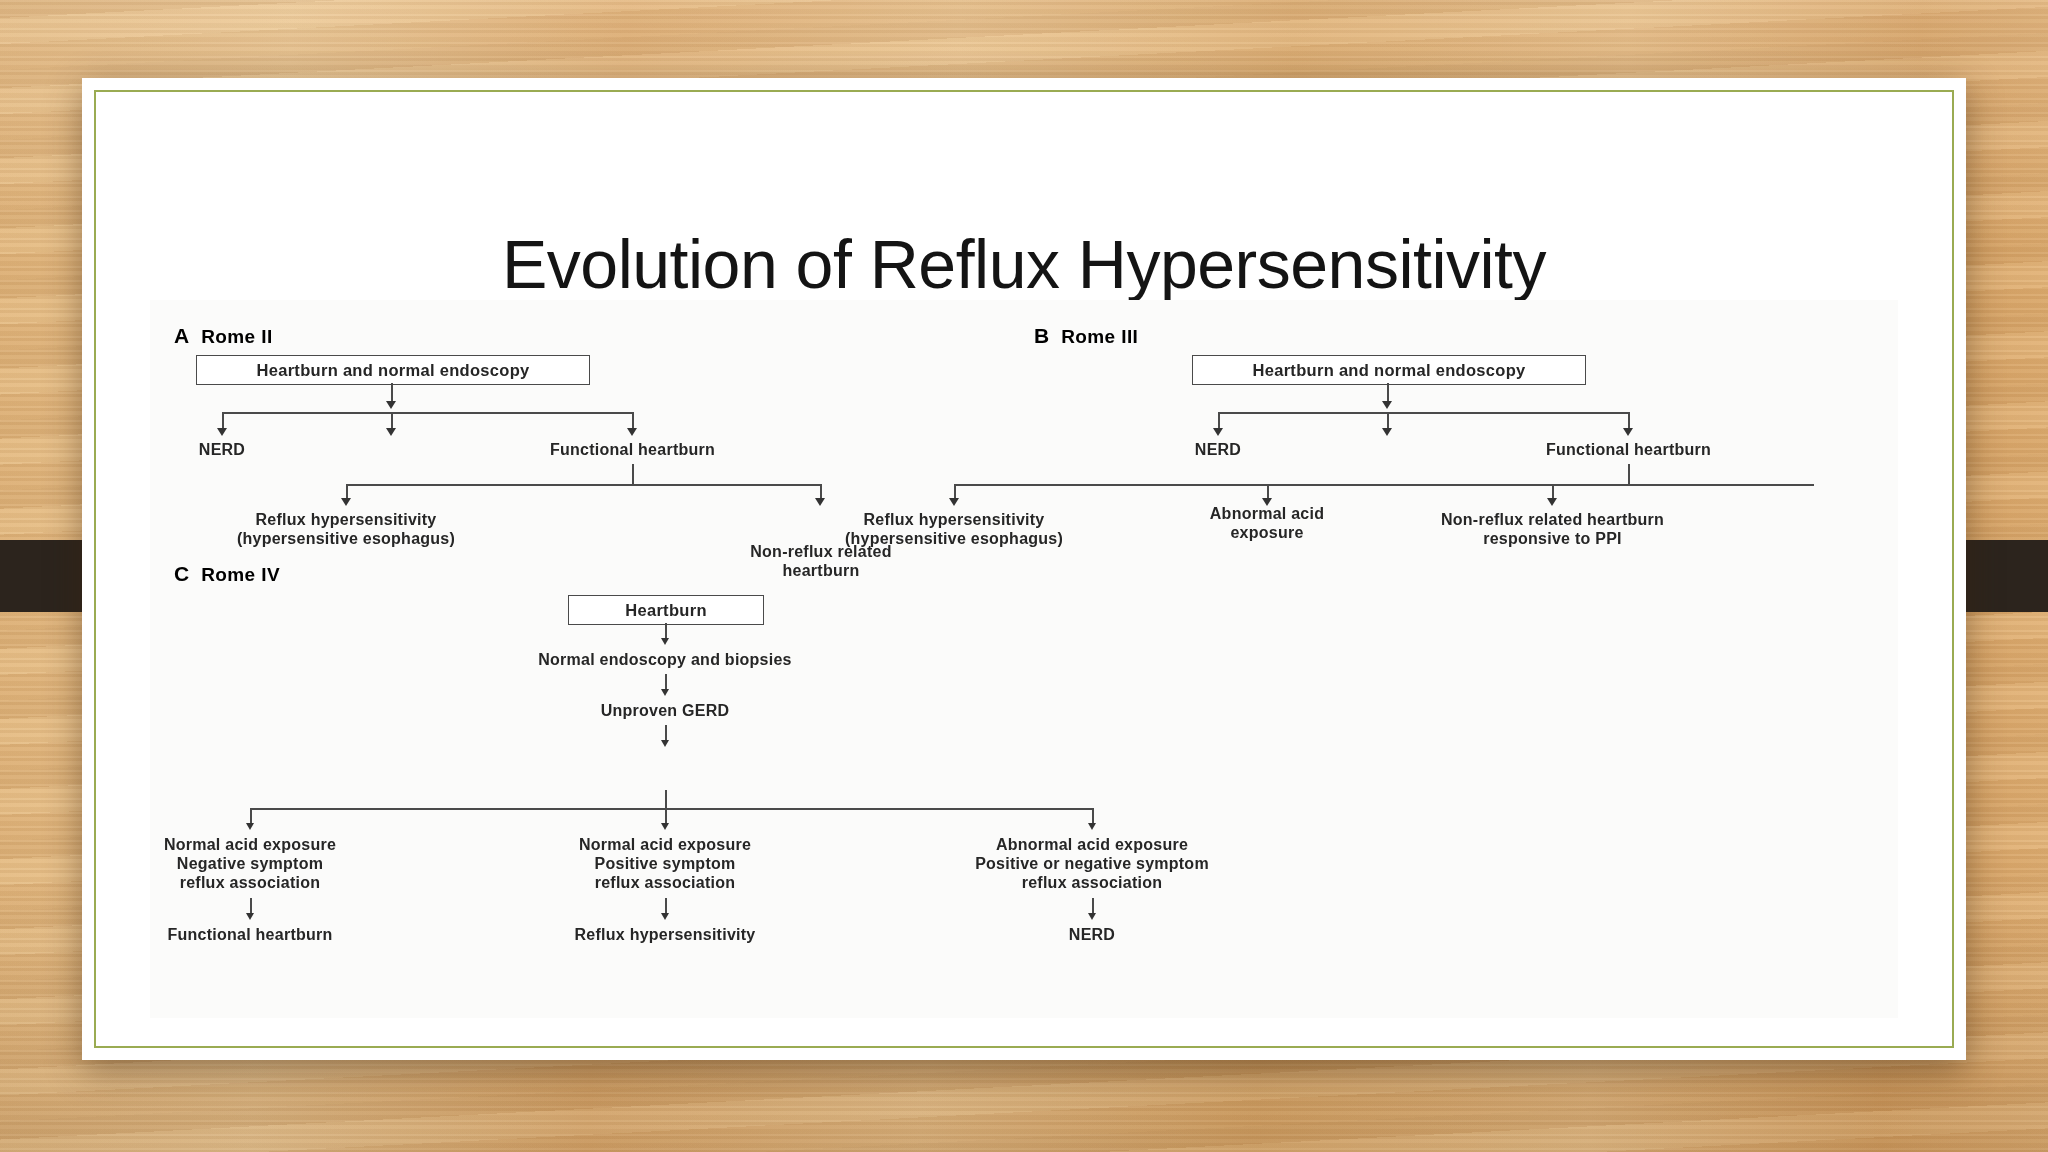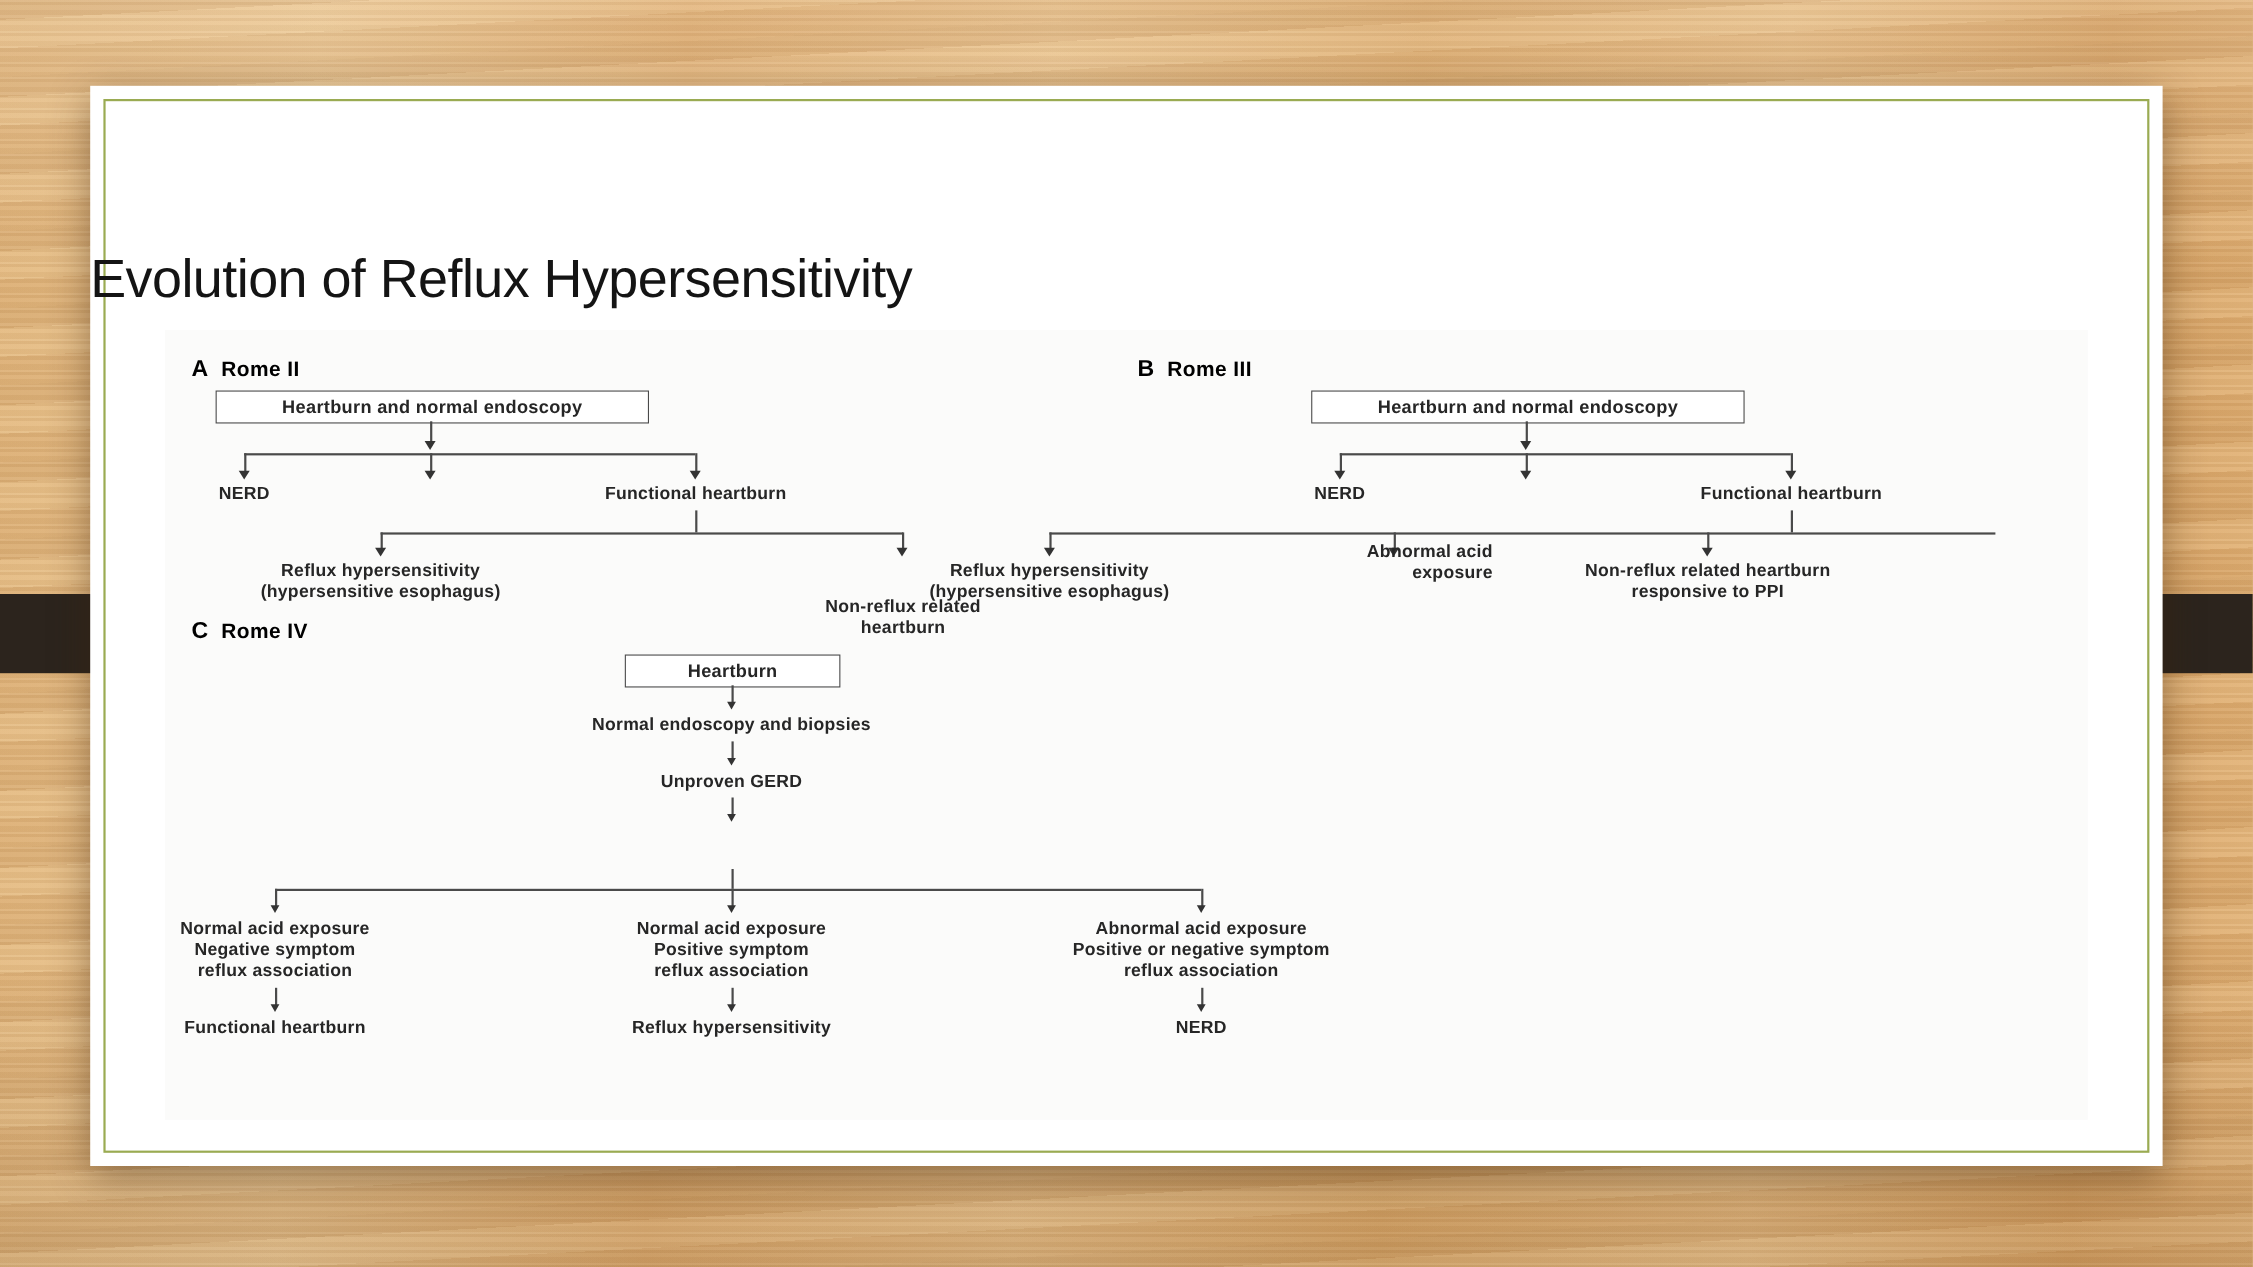--- a/index.html
+++ b/index.html
@@ -43,22 +43,22 @@
     position:absolute;left:82px;top:78px;width:1884px;height:982px;
     background:#ffffff;
     box-shadow:0 10px 34px rgba(60,35,10,.45);
   }
   #slide-border{
     position:absolute;left:12px;top:12px;right:12px;bottom:12px;
     border:2px solid #9aab52;pointer-events:none;
   }
   #slide-title{
     position:absolute;left:0;right:0;top:152px;
-    text-align:left;
-    font-size:49px;line-height:1;
+    text-align:center;
+    font-size:68px;line-height:1;
     color:#141414;
     font-family:"Liberation Sans", sans-serif;
     font-weight:400;
     letter-spacing:-.5px;
     white-space:nowrap;
   }
 
   
   #figure{
     position:absolute;left:68px;top:222px;width:1748px;height:718px;
@@ -171,21 +171,21 @@
       <div class="hline" style="left:804px;top:184px;width:860px;"></div>
       <div class="vline" style="left:804px;top:184px;height:18px;"></div>
       <div class="arrow" style="left:799px;top:198px;"></div>
       <div class="vline" style="left:1117px;top:184px;height:18px;"></div>
       <div class="arrow" style="left:1112px;top:198px;"></div>
       <div class="vline" style="left:1402px;top:184px;height:18px;"></div>
       <div class="arrow" style="left:1397px;top:198px;"></div>
 
       <div class="lbl" style="left:654px;top:210px;width:300px;">Reflux hypersensitivity
 (hypersensitive esophagus)</div>
-      <div class="lbl" style="left:1027px;top:192px;width:180px;text-align:right;">Abnormal acid
+      <div class="lbl" style="left:1027px;top:204px;width:180px;">Abnormal acid
 exposure</div>
       <div class="lbl" style="left:1230px;top:210px;width:345px;">Non-reflux related heartburn
 responsive to PPI</div>
 
       <div class="ptitle" style="left:24px;top:262px;">
         <span class="pl">C</span><span class="pt">Rome IV</span>
       </div>
 
       <div class="nodebox" style="left:418px;top:295px;width:194px;">Heartburn</div>
 

